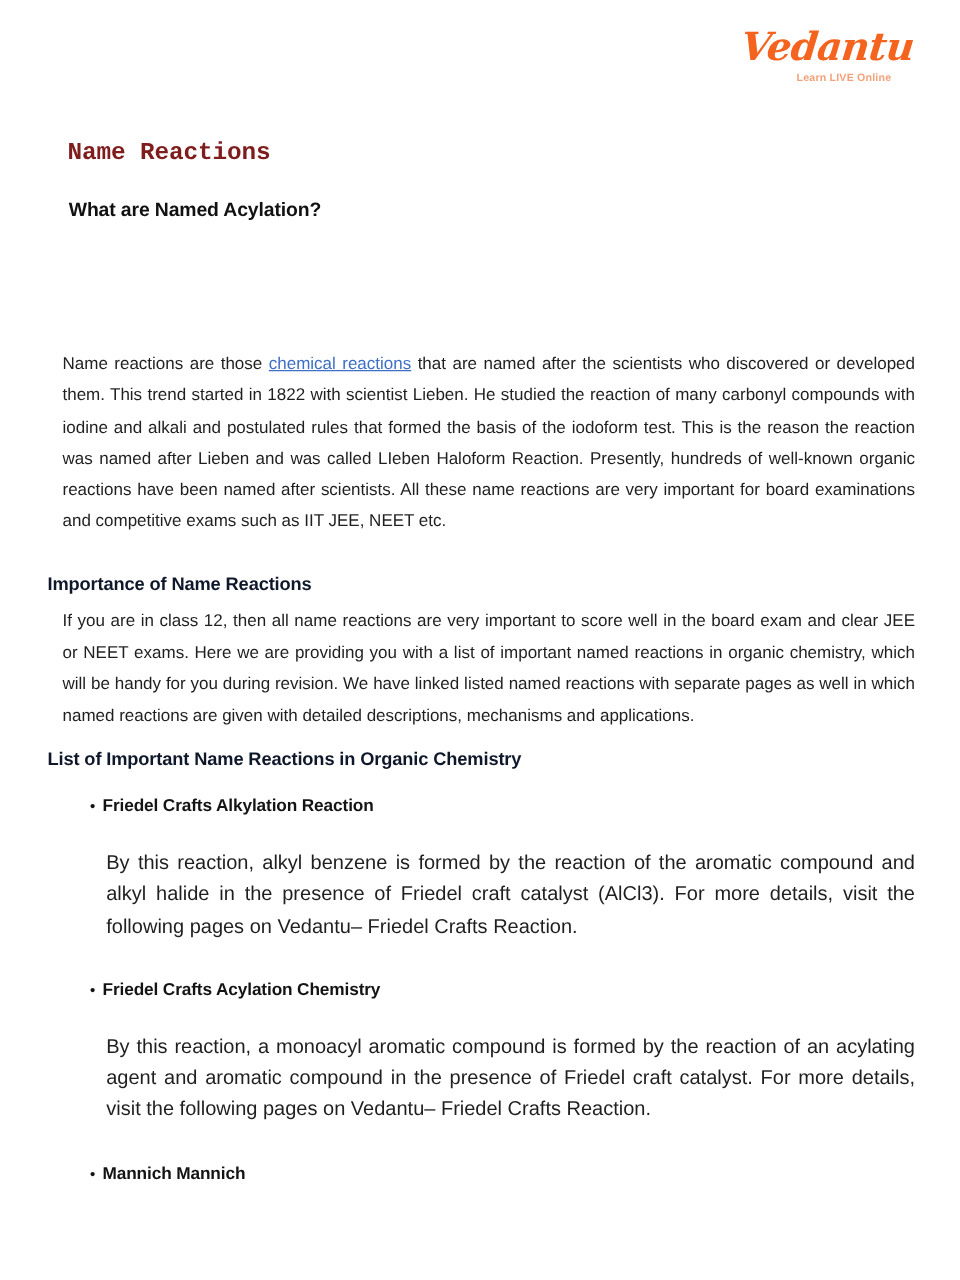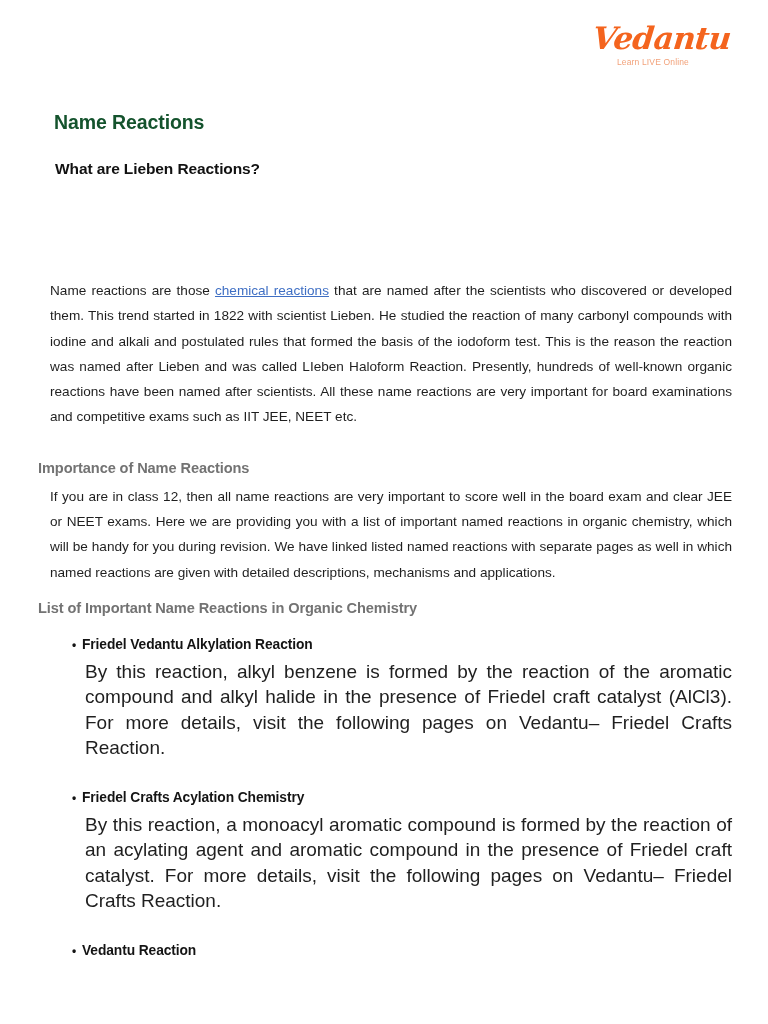--- a/index.html
+++ b/index.html
@@ -45,33 +45,35 @@
     display: block;
     line-height: 1.05;
   }
   .logo-tagline {
     display: block;
     margin-top: 3px;
     font-family: "Liberation Sans", sans-serif;
     font-size: 8.5px;
     letter-spacing: 0.15px;
     color: #F2A179;
-    font-weight: 400;
+    font-weight: 700;
+    text-align: right;
   }
 
   
   .doc-title {
     position: absolute;
     left: 54px;
     top: 111px;
     font-size: 19.5px;
     font-weight: 700;
-    color: #14532d;
+    color: #7f1d1d;
     letter-spacing: -0.1px;
     margin: 0;
+    font-family: Liberation Mono, monospace;
   }
   .doc-subtitle {
     position: absolute;
     left: 55px;
     top: 160px;
     font-size: 15.5px;
     font-weight: 700;
     color: #111111;
     letter-spacing: -0.1px;
     margin: 0;
@@ -94,21 +96,21 @@
     color: #1f1f1f;
   }
 
   .link {
     color: #3f6fc4;
   }
 
   h2.section {
     font-size: 14.6px;
     font-weight: 700;
-    color: #737373;
+    color: #0f172a;
     margin: 27px 0 5px 0;
     line-height: 22px;
     letter-spacing: -0.1px;
   }
 
   h2.section.list-head {
     margin-top: 12px;
     margin-bottom: 8px;
   }
 
@@ -130,68 +132,68 @@
     letter-spacing: -0.1px;
   }
   .bullet-dot {
     width: 10px;
     flex: 0 0 10px;
     font-size: 12px;
     line-height: 20px;
     color: #141414;
   }
   .bullet-body {
-    margin: 4px 0 0 47px;
-    font-size: 19px;
+    margin: 23px 0 0 47px;
+    font-size: 16px;
     line-height: 25.3px;
     text-align: justify;
     text-justify: inter-word;
     color: #1f1f1f;
     padding-right: 0px;
   }
 </style>
 </head>
 <body>
 
 <div class="page">
 
   <div class="logo-block">
     <span class="logo-wordmark">Vedantu</span>
     <span class="logo-tagline">Learn LIVE Online</span>
   </div>
 
   <h1 class="doc-title">Name Reactions</h1>
-  <h2 class="doc-subtitle">What are Lieben Reactions?</h2>
+  <h2 class="doc-subtitle">What are Named Acylation?</h2>
 
   <div class="content">
 
     <p class="body"><span>Name reactions are those </span><a class="link" href="#">chemical reactions</a><span> that are named after the scientists who discovered or developed them. This trend started in 1822 with scientist Lieben. He studied the reaction of many carbonyl compounds with iodine and alkali and postulated rules that formed the basis of the iodoform test. This is the reason the reaction was named after Lieben and was called LIeben Haloform Reaction. Presently, hundreds of well-known organic reactions have been named after scientists. All these name reactions are very important for board examinations and competitive exams such as IIT JEE, NEET etc.</span></p>
 
     <h2 class="section">Importance of Name Reactions</h2>
     <p class="body">If you are in class 12, then all name reactions are very important to score well in the board exam and clear JEE or NEET exams. Here we are providing you with a list of important named reactions in organic chemistry, which will be handy for you during revision. We have linked listed named reactions with separate pages as well in which named reactions are given with detailed descriptions, mechanisms and applications.</p>
 
     <h2 class="section list-head">List of Important Name Reactions in Organic Chemistry</h2>
 
     <div class="bullet-group">
       <div class="bullet-head">
         <span class="bullet-dot">•</span>
-        <span>Friedel Vedantu Alkylation Reaction</span>
+        <span>Friedel Crafts Alkylation Reaction</span>
       </div>
       <p class="bullet-body">By this reaction, alkyl benzene is formed by the reaction of the aromatic compound and alkyl halide in the presence of Friedel craft catalyst (AlCl3). For more details, visit the following pages on Vedantu– Friedel Crafts Reaction.</p>
     </div>
 
     <div class="bullet-group spaced">
       <div class="bullet-head">
         <span class="bullet-dot">•</span>
         <span>Friedel Crafts Acylation Chemistry</span>
       </div>
       <p class="bullet-body">By this reaction, a monoacyl aromatic compound is formed by the reaction of an acylating agent and aromatic compound in the presence of Friedel craft catalyst. For more details, visit the following pages on Vedantu– Friedel Crafts Reaction.</p>
     </div>
 
     <div class="bullet-group spaced">
       <div class="bullet-head">
         <span class="bullet-dot">•</span>
-        <span>Vedantu Reaction</span>
+        <span>Mannich Mannich</span>
       </div>
     </div>
 
   </div>
 </div>
 
 </body></html>

